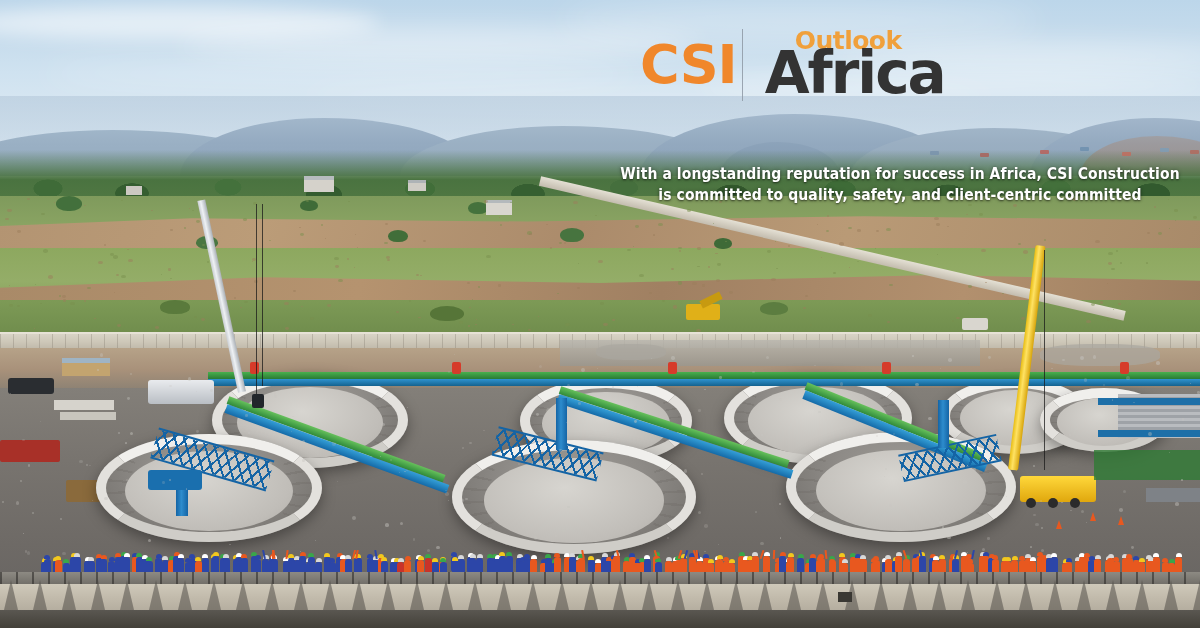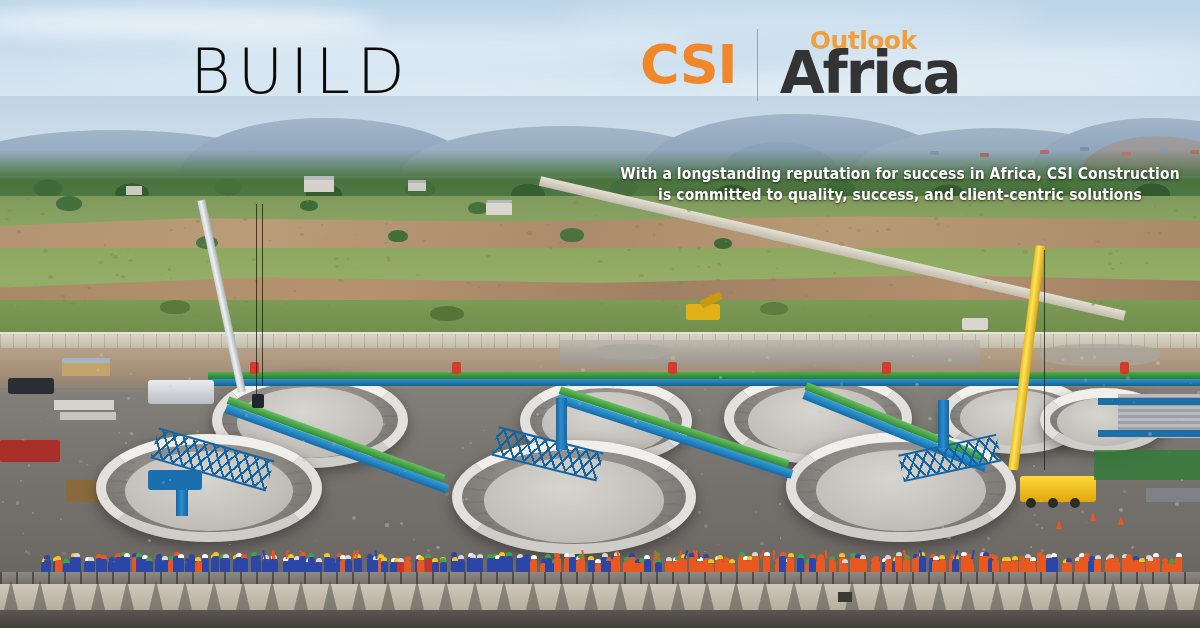--- a/index.html
+++ b/index.html
@@ -235,21 +235,21 @@
     font-family:"DejaVu Sans", sans-serif;
     font-weight:300; font-size:62px; line-height:84px;
     letter-spacing:7px; white-space:nowrap;
   }
   .headline .hl { display:block; }
 
   .logos {
     position:absolute; left:640px; top:26px; width:520px; height:78px;
     display:flex; align-items:center;
   }
-  .csi-logo { display:flex; align-items:flex-end; margin-right:16px; }
+  .csi-logo { display:flex; align-items:flex-end; margin-right:1px; }
   .csi-mark {
     font-family:"DejaVu Sans", sans-serif;
     font-weight:bold; font-size:54px; letter-spacing:-1px;
     color:#F0872B; line-height:1;
   }
   .csi-word {
     font-family:"DejaVu Sans", sans-serif;
     font-weight:normal; font-size:23px; color:#2e2e2e;
     letter-spacing:-0.3px; margin-left:3px; line-height:1;
   }
@@ -1354,32 +1354,31 @@
       <div class="buttress" style="left: 1077px; bottom: 18px;"></div>
       <div class="buttress" style="left: 1106px; bottom: 18px;"></div>
       <div class="buttress" style="left: 1135px; bottom: 18px;"></div>
       <div class="buttress" style="left: 1164px; bottom: 18px;"></div>
       <div class="buttress" style="left: 1193px; bottom: 18px;"></div>
     </div>
   <div class="fg-dark"></div>
   <div style="position:absolute;left:838px;top:592px;width:14px;height:10px;background:#3a3833;"></div>
 
   <div class="headline">
-    <span class="hl">BUILD</span>
   </div>
 
   <div class="logos">
     <div class="csi-logo">
       <span class="csi-mark">CSI</span>
     </div>
     <div class="divider"></div>
     <div class="ao-logo">
       <span class="ao-africa">Outlook</span>
       <span class="ao-outlook">Africa</span>
     </div>
   </div>
 
   <div class="tagline">
     <span class="tl">With a longstanding reputation for success in Africa, CSI Construction</span>
-    <span class="tl">is committed to quality, success, and client-centric solutions</span>
+    <span class="tl">is committed to quality, safety, and client-centric committed</span>
   </div>
 
 </div>
 
 </body></html>

